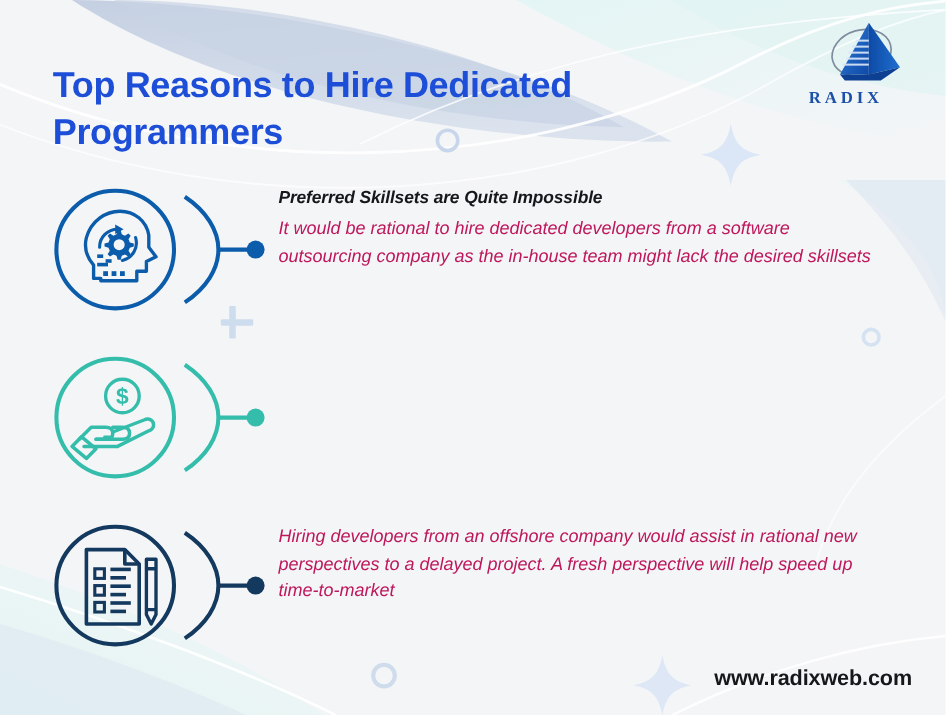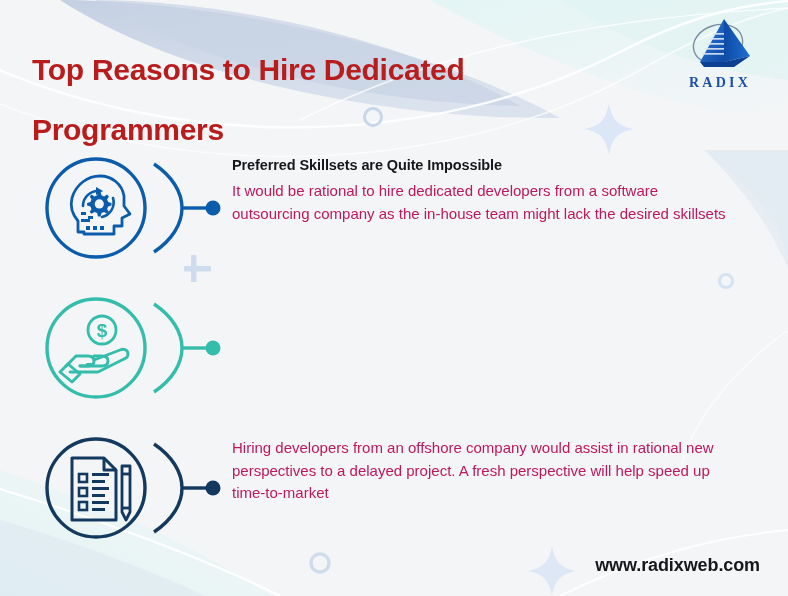--- a/index.html
+++ b/index.html
@@ -28,34 +28,33 @@
     position: absolute;
     left: 0; top: 0;
     width: 788px;
     height: 140px;
   }
   .page-title {
     position: absolute;
     left: 28px;
     top: 36px;
     width: 560px;
-    margin: 4px;
+    margin: 16px;
     font-size: 30px;
-    line-height: 60px;
+    line-height: 39px;
     font-weight: bold;
     letter-spacing: -0.3px;
-    color: #b91c1c;
+    color: #1d4ed8;
   }
   .logo {
     position: absolute;
     right: 22px;
     top: 14px;
     width: 92px;
     height: 82px;
-    text-align: center;
   }
   .logo-mark {
     display: block;
     width: 92px;
     height: 60px;
   }
   .logo-text {
     display: block;
     margin-top: 1px;
     font-size: 14px;
@@ -87,20 +86,21 @@
   }
   .item-icon svg {
     position: absolute;
     left: 0;
     top: 0;
   }
   .item-body {
     flex: 1 1 auto;
     padding-top: 9px;
     padding-right: 20px;
+    font-style: italic;
   }
   .item-title {
     margin: 0 0 7px 0;
     font-size: 14.5px;
     font-weight: bold;
     color: #15171a;
     letter-spacing: -0.1px;
   }
   .item-desc {
     margin: 0;

